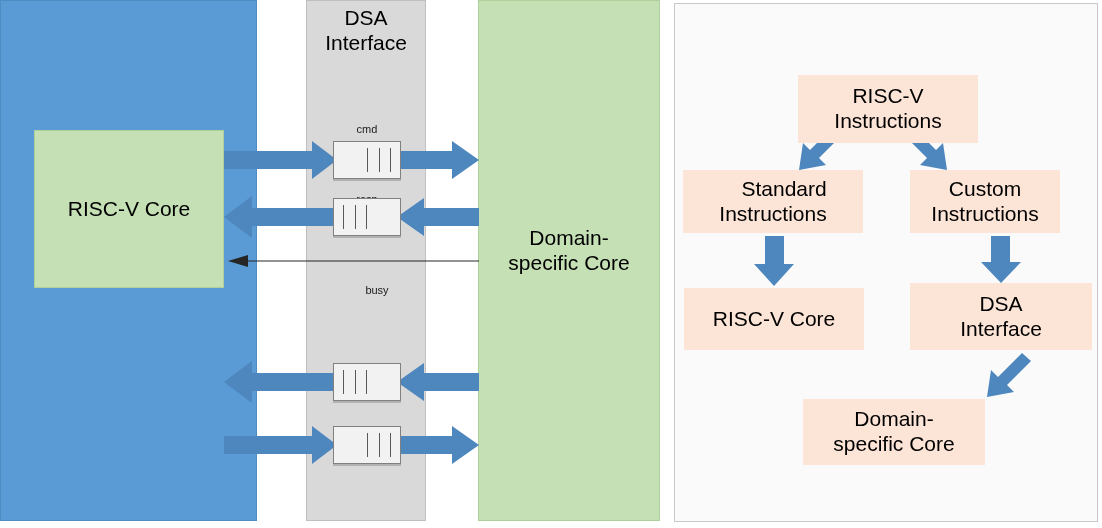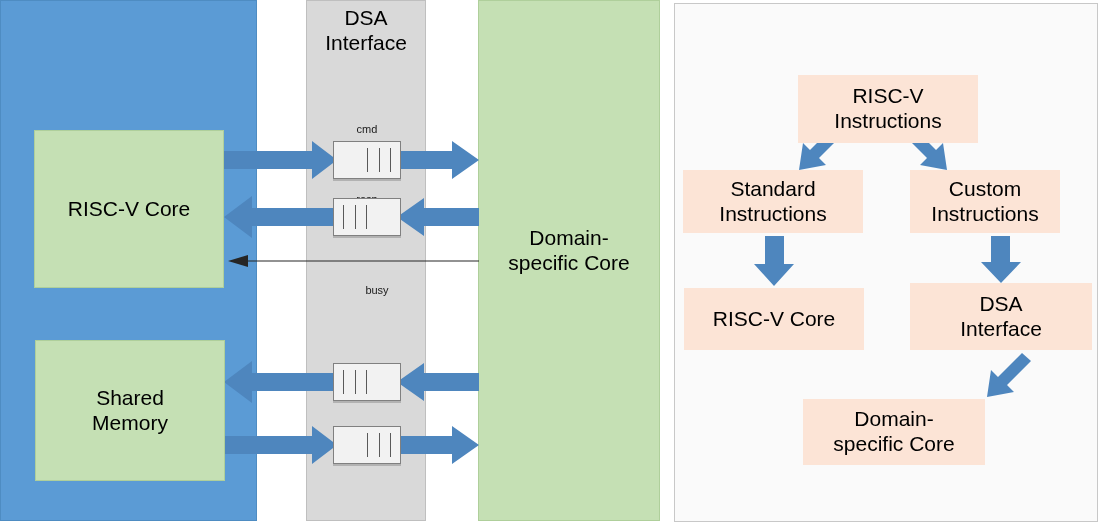--- a/index.html
+++ b/index.html
@@ -120,21 +120,21 @@
     box-sizing: border-box;
     display: flex;
     align-items: center;
     justify-content: center;
     text-align: center;
     color: #000000;
     font-size: 21px;
     line-height: 1.18;
   }
   .pb-risc-instr { left: 798px; top: 55px;  width: 180px; height: 68px; margin-top: 20px; }
-  .pb-standard   { left: 683px; top: 170px; width: 180px; height: 63px; }
+  .pb-standard   { left: 683px; top: 170px; width: 180px; height: 63px; text-align: right; }
   .pb-custom     { left: 910px; top: 170px; width: 150px; height: 63px; }
   .pb-riscv-core { left: 684px; top: 288px; width: 180px; height: 62px; }
   .pb-dsa-if     { left: 910px; top: 283px; width: 182px; height: 67px; }
   .pb-dsc        { left: 803px; top: 399px; width: 182px; height: 66px; }
 </style>
 </head>
 <body>
 
 <div id="canvas">
 
@@ -178,23 +178,20 @@
     </g>
 
     <g fill="#4E86BE">
       <path d="M397,436 L452,436 L452,426 L479,445 L452,464 L452,454 L397,454 Z"></path>
     </g>
   </svg>
 
   <div class="abs green-box box-riscv-core">
     <span>RISC-V Core</span>
   </div>
-  <div class="abs green-box box-shared-mem">
-    <span class="ml">Shared<br>Memory</span>
-  </div>
 
   <div class="abs panel-label label-dsa">
     <div>DSA</div>
     <div>Interface</div>
   </div>
 
   <div class="abs panel-label label-dsc">
     <div>Domain-</div>
     <div>specific Core</div>
   </div>

